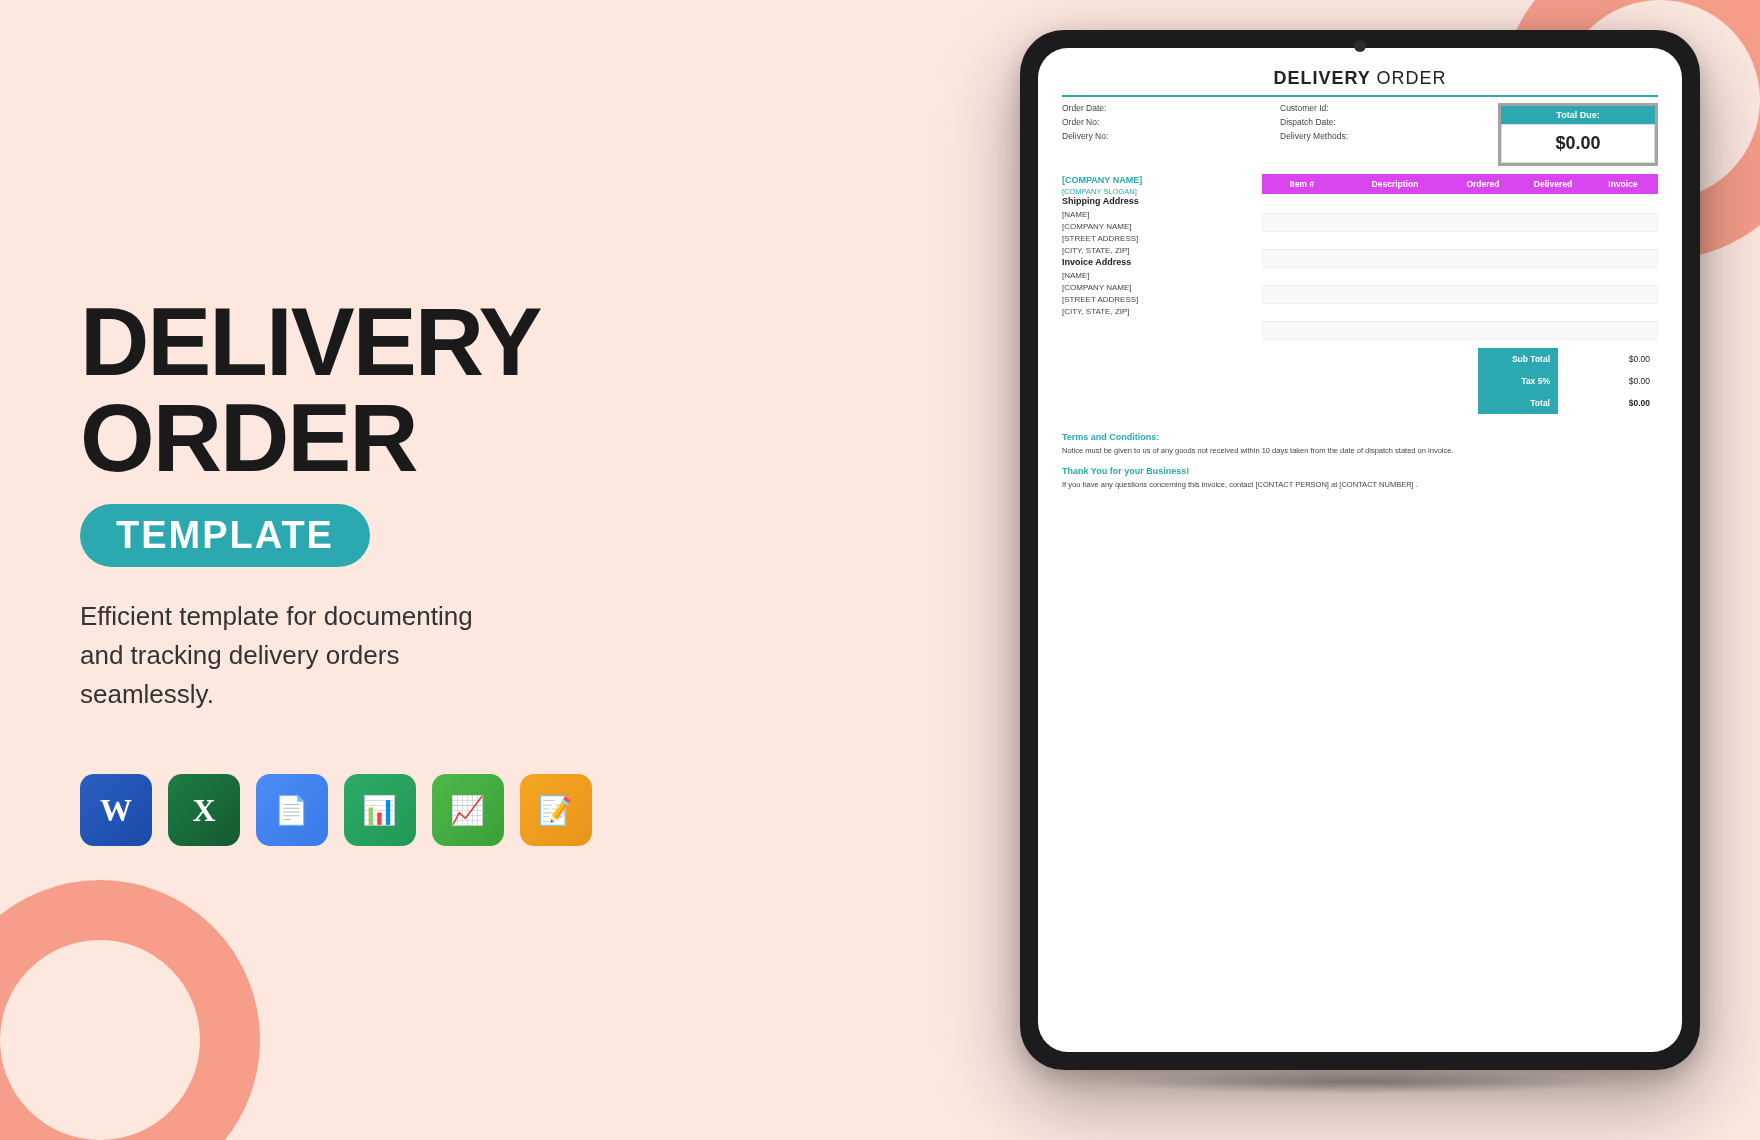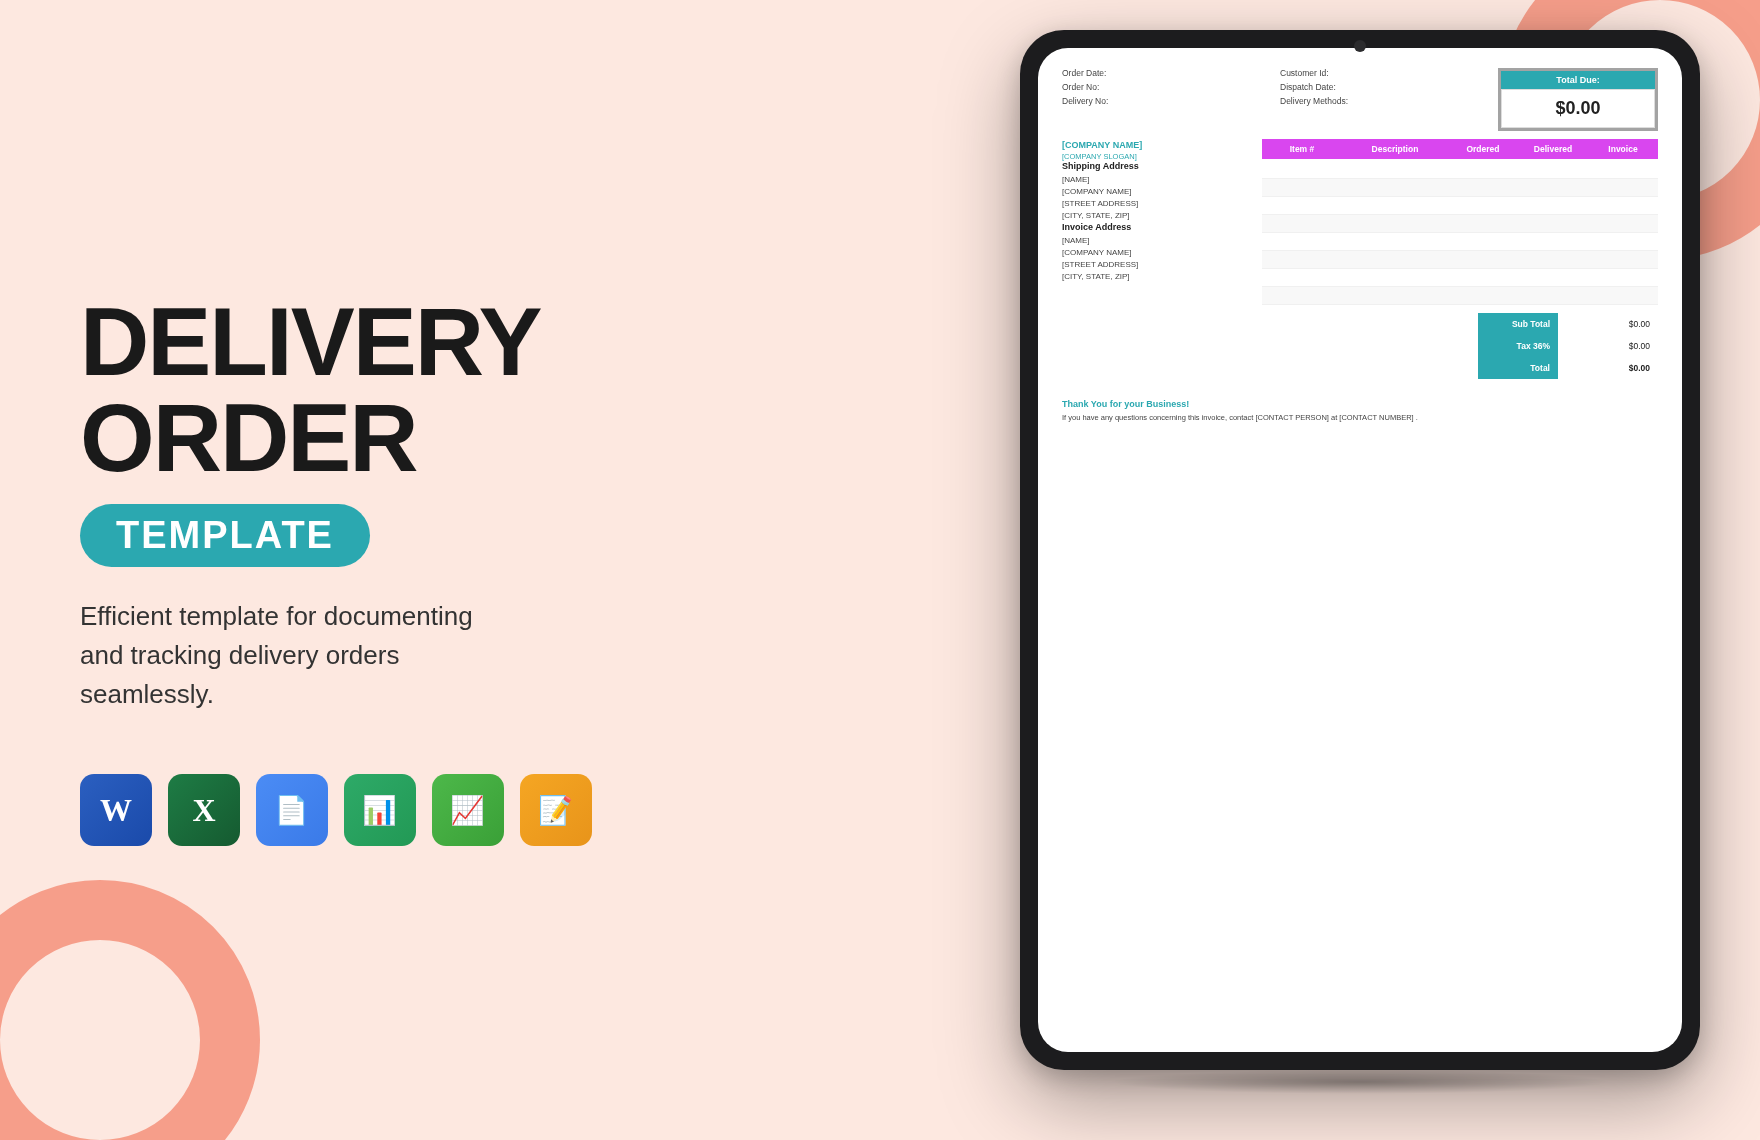--- a/index.html
+++ b/index.html
@@ -387,20 +387,26 @@
       <span style="font-size:28px;">📝</span>
     </div>
   </div>
 </div>
 
 <div class="tablet-wrapper">
   <div class="tablet-outer">
     <div class="tablet-screen">
       <div class="doc">
 
+        <div class="doc-title-row">
+          <div class="doc-title">
+            <span class="bold">DELIVERY</span>
+            <span class="light"> ORDER</span>
+          </div>
+        </div>
 
         <div class="meta-row">
           <div class="meta-col">
             <div class="meta-field">
               <span class="label">Order Date:</span>
             </div>
             <div class="meta-field">
               <span class="label">Order No:</span>
             </div>
             <div class="meta-field">
@@ -512,32 +518,36 @@
               </div>
             </div>
 
             <div class="totals-section">
               <div class="totals-table">
                 <div class="totals-row">
                   <div class="totals-label">Sub Total</div>
                   <div class="totals-value">$0.00</div>
                 </div>
                 <div class="totals-row">
-                  <div class="totals-label">Tax 36%</div>
+                  <div class="totals-label">Tax 5%</div>
                   <div class="totals-value">$0.00</div>
                 </div>
                 <div class="totals-row total-row">
                   <div class="totals-label">Total</div>
                   <div class="totals-value">$0.00</div>
                 </div>
               </div>
             </div>
           </div>
         </div>
 
+        <div class="terms-section">
+          <div class="terms-title">Terms and Conditions:</div>
+          <div class="terms-text">Notice must be given to us of any goods not received within 10 days taken from the date of dispatch stated on invoice.</div>
+        </div>
 
         <div>
           <div class="thank-you-title">Thank You for your Business!</div>
           <div class="thank-you-text">If you have any questions concerning this invoice, contact [CONTACT PERSON] at [CONTACT NUMBER] .</div>
         </div>
 
       </div>
     </div>
   </div>
   <div class="tablet-shadow"></div>

